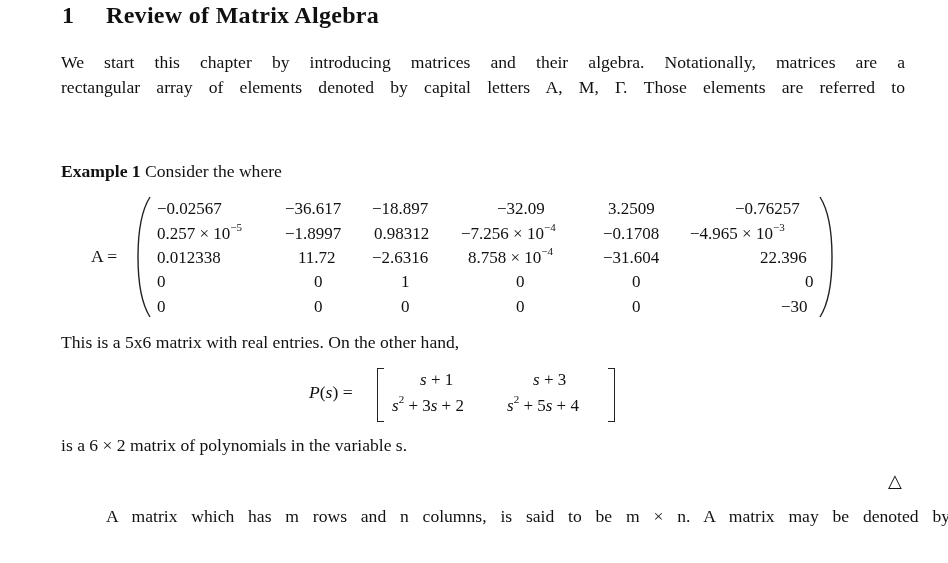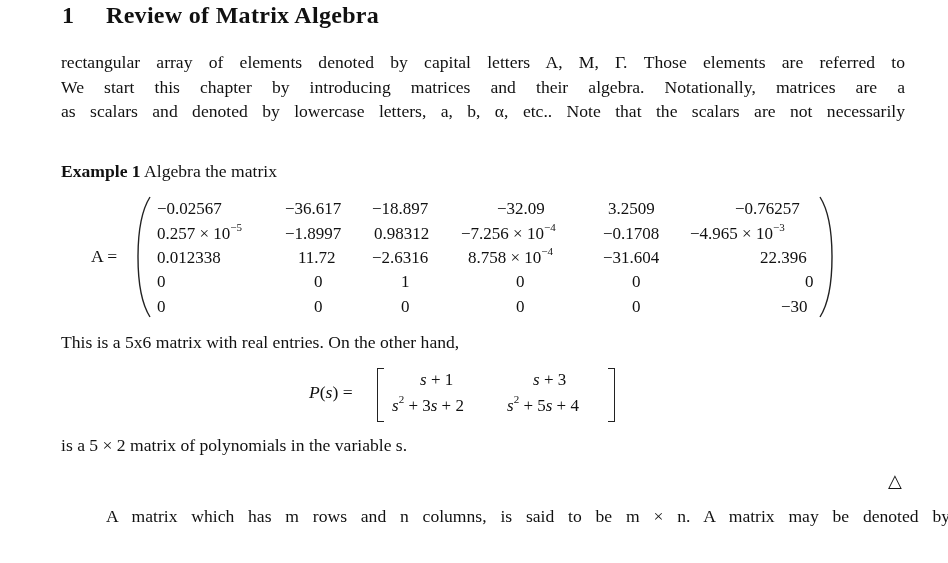--- a/index.html
+++ b/index.html
@@ -33,28 +33,27 @@
   .triangle { left: 888px; top: 470px; font-size: 18px; }
 </style>
 </head>
 <body>
 
 <div class="abs heading">
   <span class="num">1</span><span>Review of Matrix Algebra</span>
 </div>
 
 <div class="abs para" style="top:50px;">
+  <span class="line">We start this chapter by introducing matrices and their algebra.  Notationally, matrices are a</span>
   <span class="line">rectangular array of elements denoted by capital letters A, M, Γ.  Those elements are referred to</span>
-  <span class="line">We start this chapter by introducing matrices and their algebra.  Notationally, matrices are a</span>
-  <span class="line">as scalars and denoted by lowercase letters, a, b, α, etc..  Note that the scalars are not necessarily</span>
 </div>
 
 <div class="abs para" style="top:159px;">
   <span class="ex-label">Example 1</span>
-  <span>Algebra the matrix</span>
+  <span>Consider the where</span>
 </div>
 
 <div class="abs mat-label" style="left:91px; top:246px;">A =</div>
 
 <svg class="abs" style="left:136px; top:196px;" width="16" height="122">
   <path d="M14 1 Q2 20 2 61 Q2 102 14 121" fill="none" stroke="#222" stroke-width="1.4"></path>
 </svg>
 <svg class="abs" style="left:818px; top:196px;" width="16" height="122">
   <path d="M2 1 Q14 20 14 61 Q14 102 2 121" fill="none" stroke="#222" stroke-width="1.4"></path>
 </svg>
@@ -102,19 +101,19 @@
 <div class="abs mat-label" style="left:309px; top:382px;"><i class="m">P</i>(<i class="m">s</i>) =</div>
 <div class="bracket left" style="left:377px; top:368px; height:52px;"></div>
 <div class="bracket right" style="left:608px; top:368px; height:52px;"></div>
 <div class="abs" style="left:0; top:0; font-family:'Liberation Serif', serif; font-size:17px;">
   <span class="cell" style="left:420px; top:370px;"><i class="m">s</i> + 1</span>
   <span class="cell" style="left:533px; top:370px;"><i class="m">s</i> + 3</span>
   <span class="cell" style="left:392px; top:396px;"><i class="m">s</i><sup>2</sup> + 3<i class="m">s</i> + 2</span>
   <span class="cell" style="left:507px; top:396px;"><i class="m">s</i><sup>2</sup> + 5<i class="m">s</i> + 4</span>
 </div>
 
-<div class="abs para" style="top:433px;">is a 5 × 2 matrix of polynomials in the variable s.</div>
+<div class="abs para" style="top:433px;">is a 6 × 2 matrix of polynomials in the variable s.</div>
 
 <div class="abs triangle">△</div>
 
 <div class="abs para" style="top:504px;margin-left:45px;">
   <span class="line">A matrix which has m rows and n columns, is said to be m × n.  A matrix may be denoted by</span>
 </div>
 
 </body></html>

